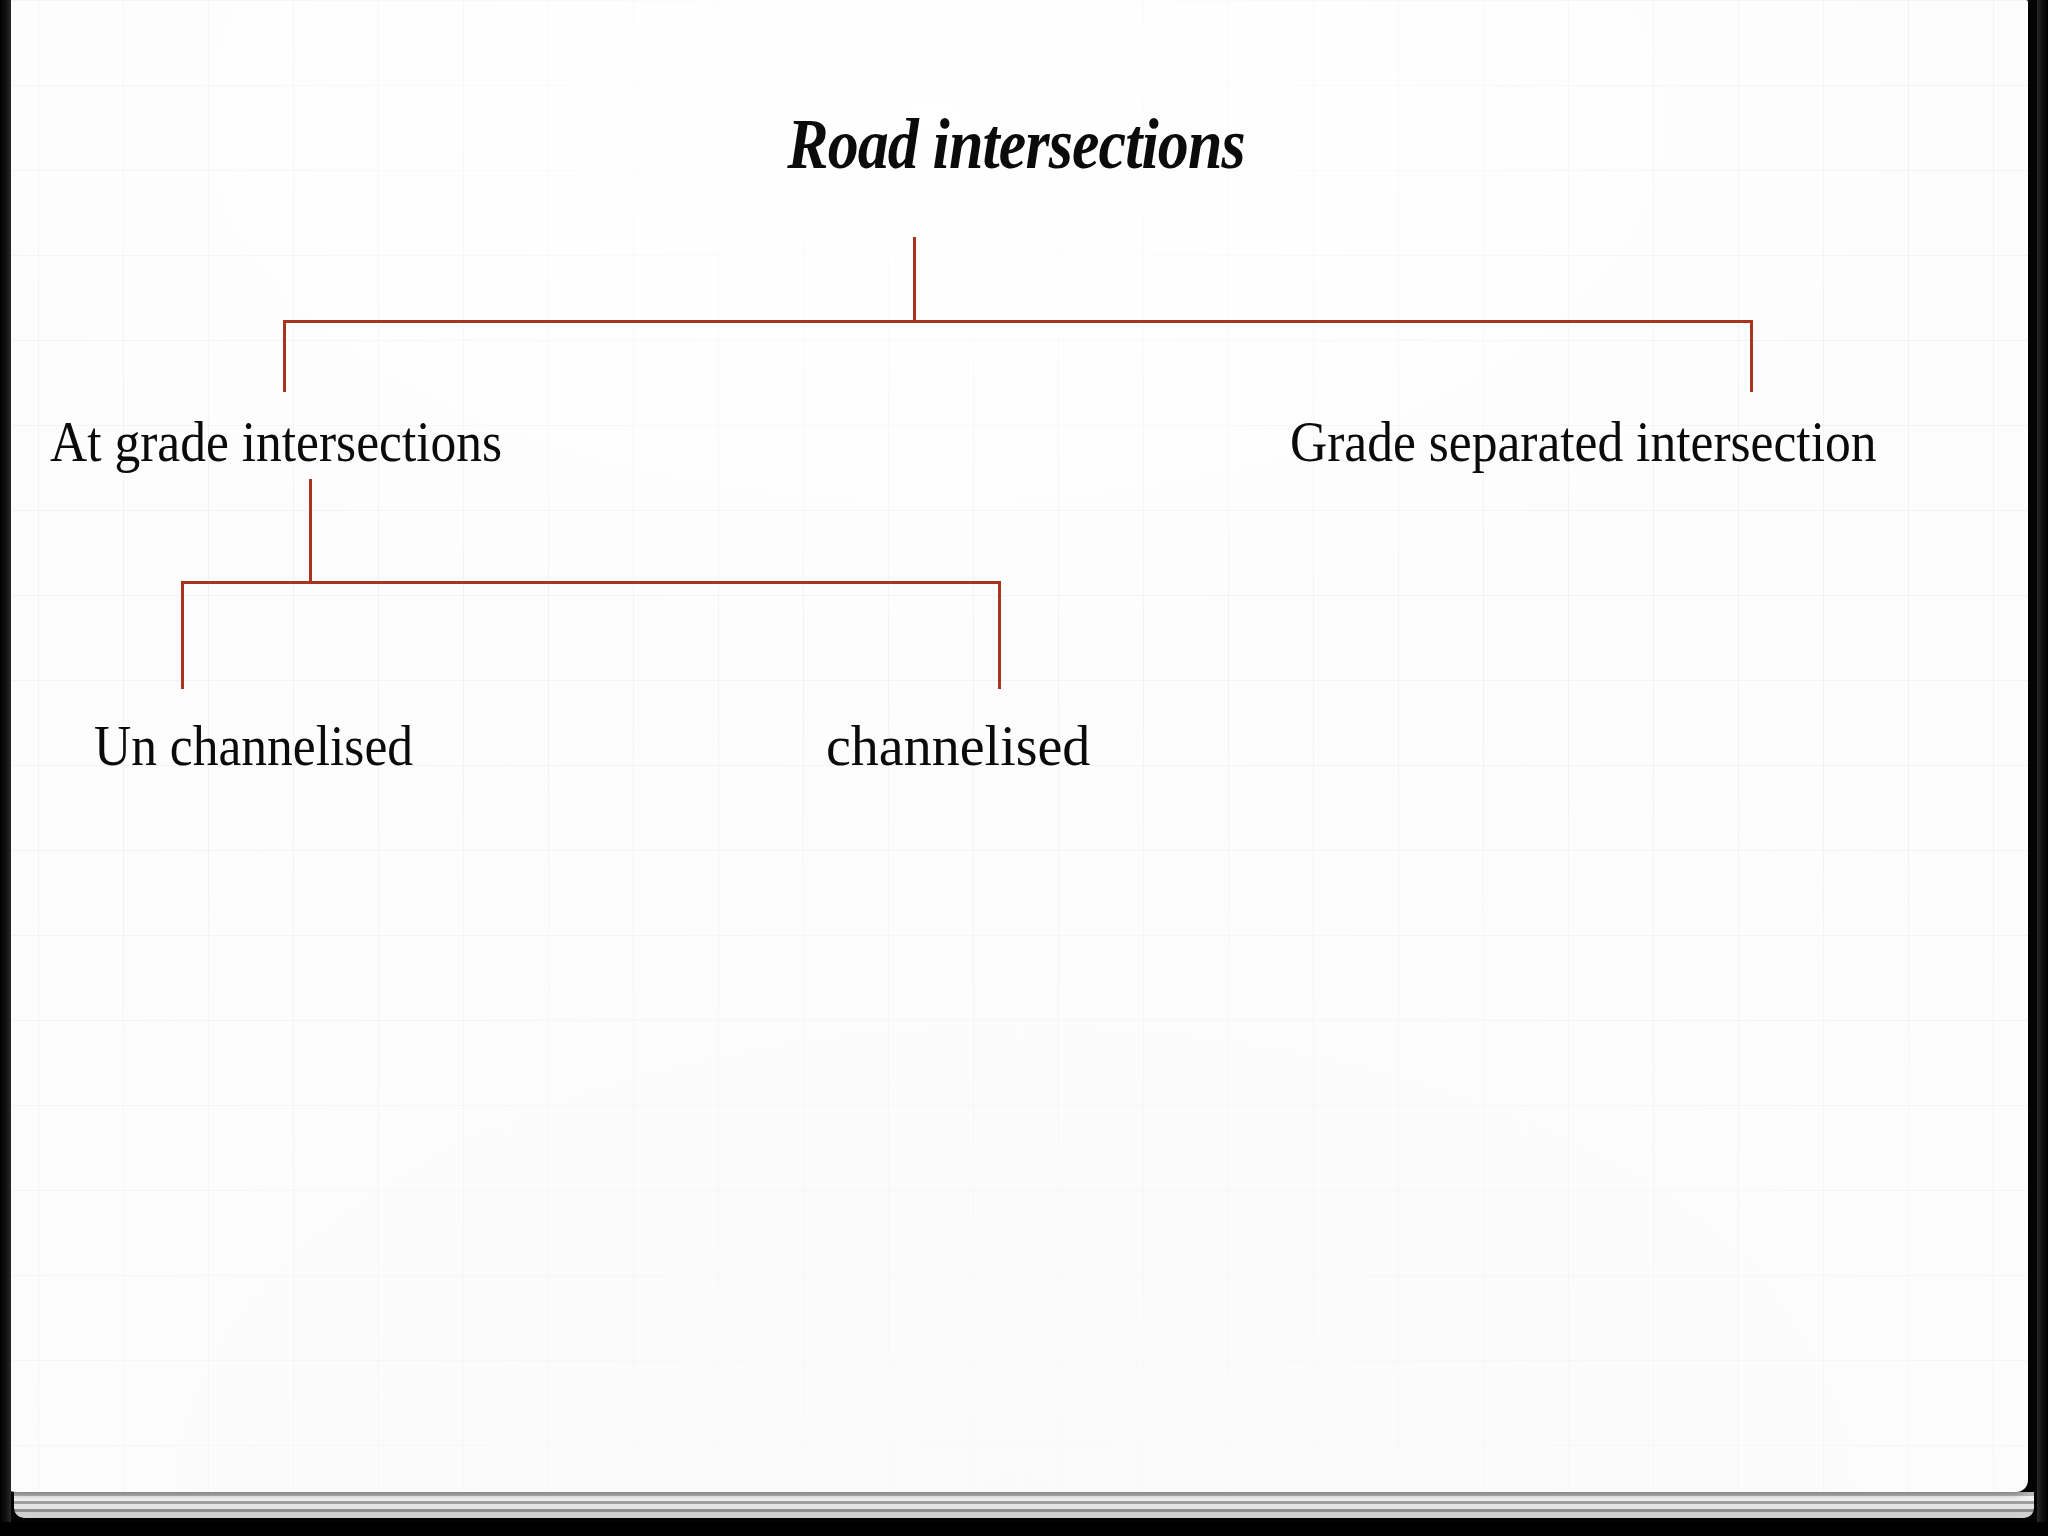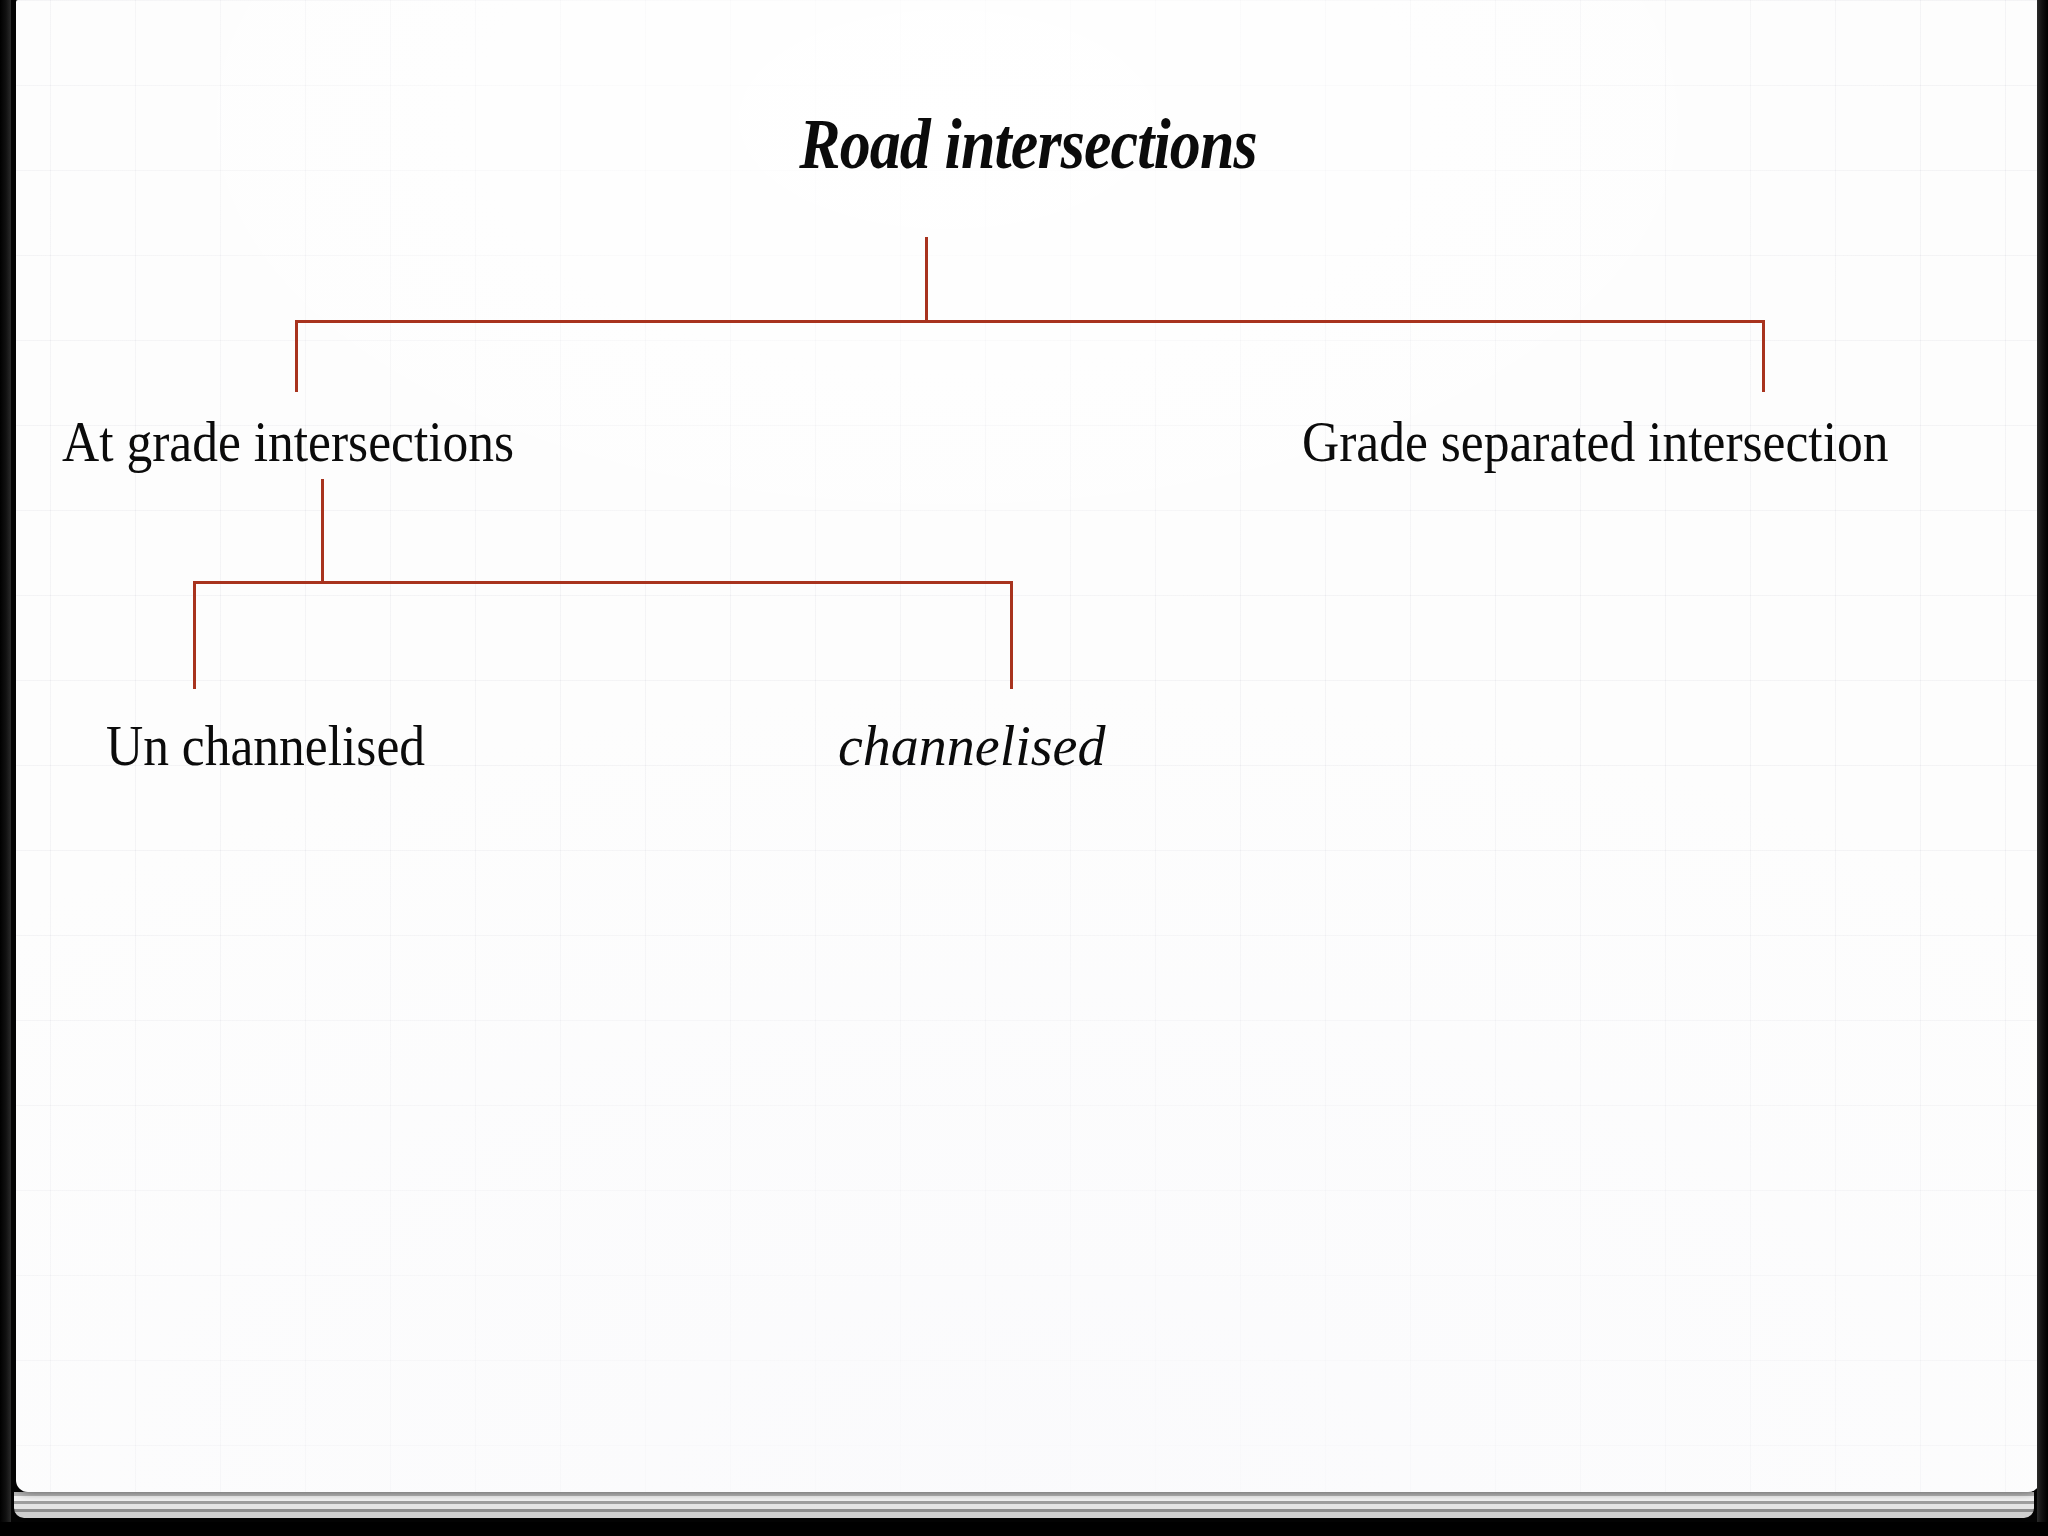--- a/index.html
+++ b/index.html
@@ -32,21 +32,21 @@
         #9e9e9e 9px, #9e9e9e 12px,
         #e4e4e4 12px, #e4e4e4 17px,
         #8d8d8d 17px, #8d8d8d 20px,
         #cfcfcf 20px, #cfcfcf 26px);
     box-shadow: 0 2px 6px rgba(0,0,0,0.75);
   }
 
   
   .slide {
     position: absolute;
-    left: 16px;
+    left: 4px;
     top: 0px;
     width: 2024px;
     height: 1492px;
     background: #fdfdfd;
     border-radius: 2px 2px 12px 12px;
     overflow: hidden;
     box-shadow: 0 0 10px rgba(0,0,0,0.55);
   }
   
   .grid-overlay {
@@ -150,19 +150,19 @@
 
     <div class="node lvl2-node" style="left:1286px; top:414px;">Grade separated intersection</div>
 
     <div class="conn v" style="left:305px; top:479px; height:104px;"></div>
     <div class="conn h" style="left:177px; top:581px; width:820px;"></div>
     <div class="conn v" style="left:177px; top:581px; height:108px;"></div>
     <div class="conn v" style="left:994px; top:581px; height:108px;"></div>
 
     <div class="node lvl3-node condensed" style="left:90px; top:718px;">Un channelised</div>
 
-    <div class="node lvl3-node" style="left:822px; top:718px;font-style:italic;">channelised</div>
+    <div class="node lvl3-node" style="left:822px; top:718px;">channelised</div>
   </div>
 
   <div class="edge-left"></div>
   <div class="edge-right"></div>
   <div class="edge-bottom"></div>
 </div>
 
 </body></html>

